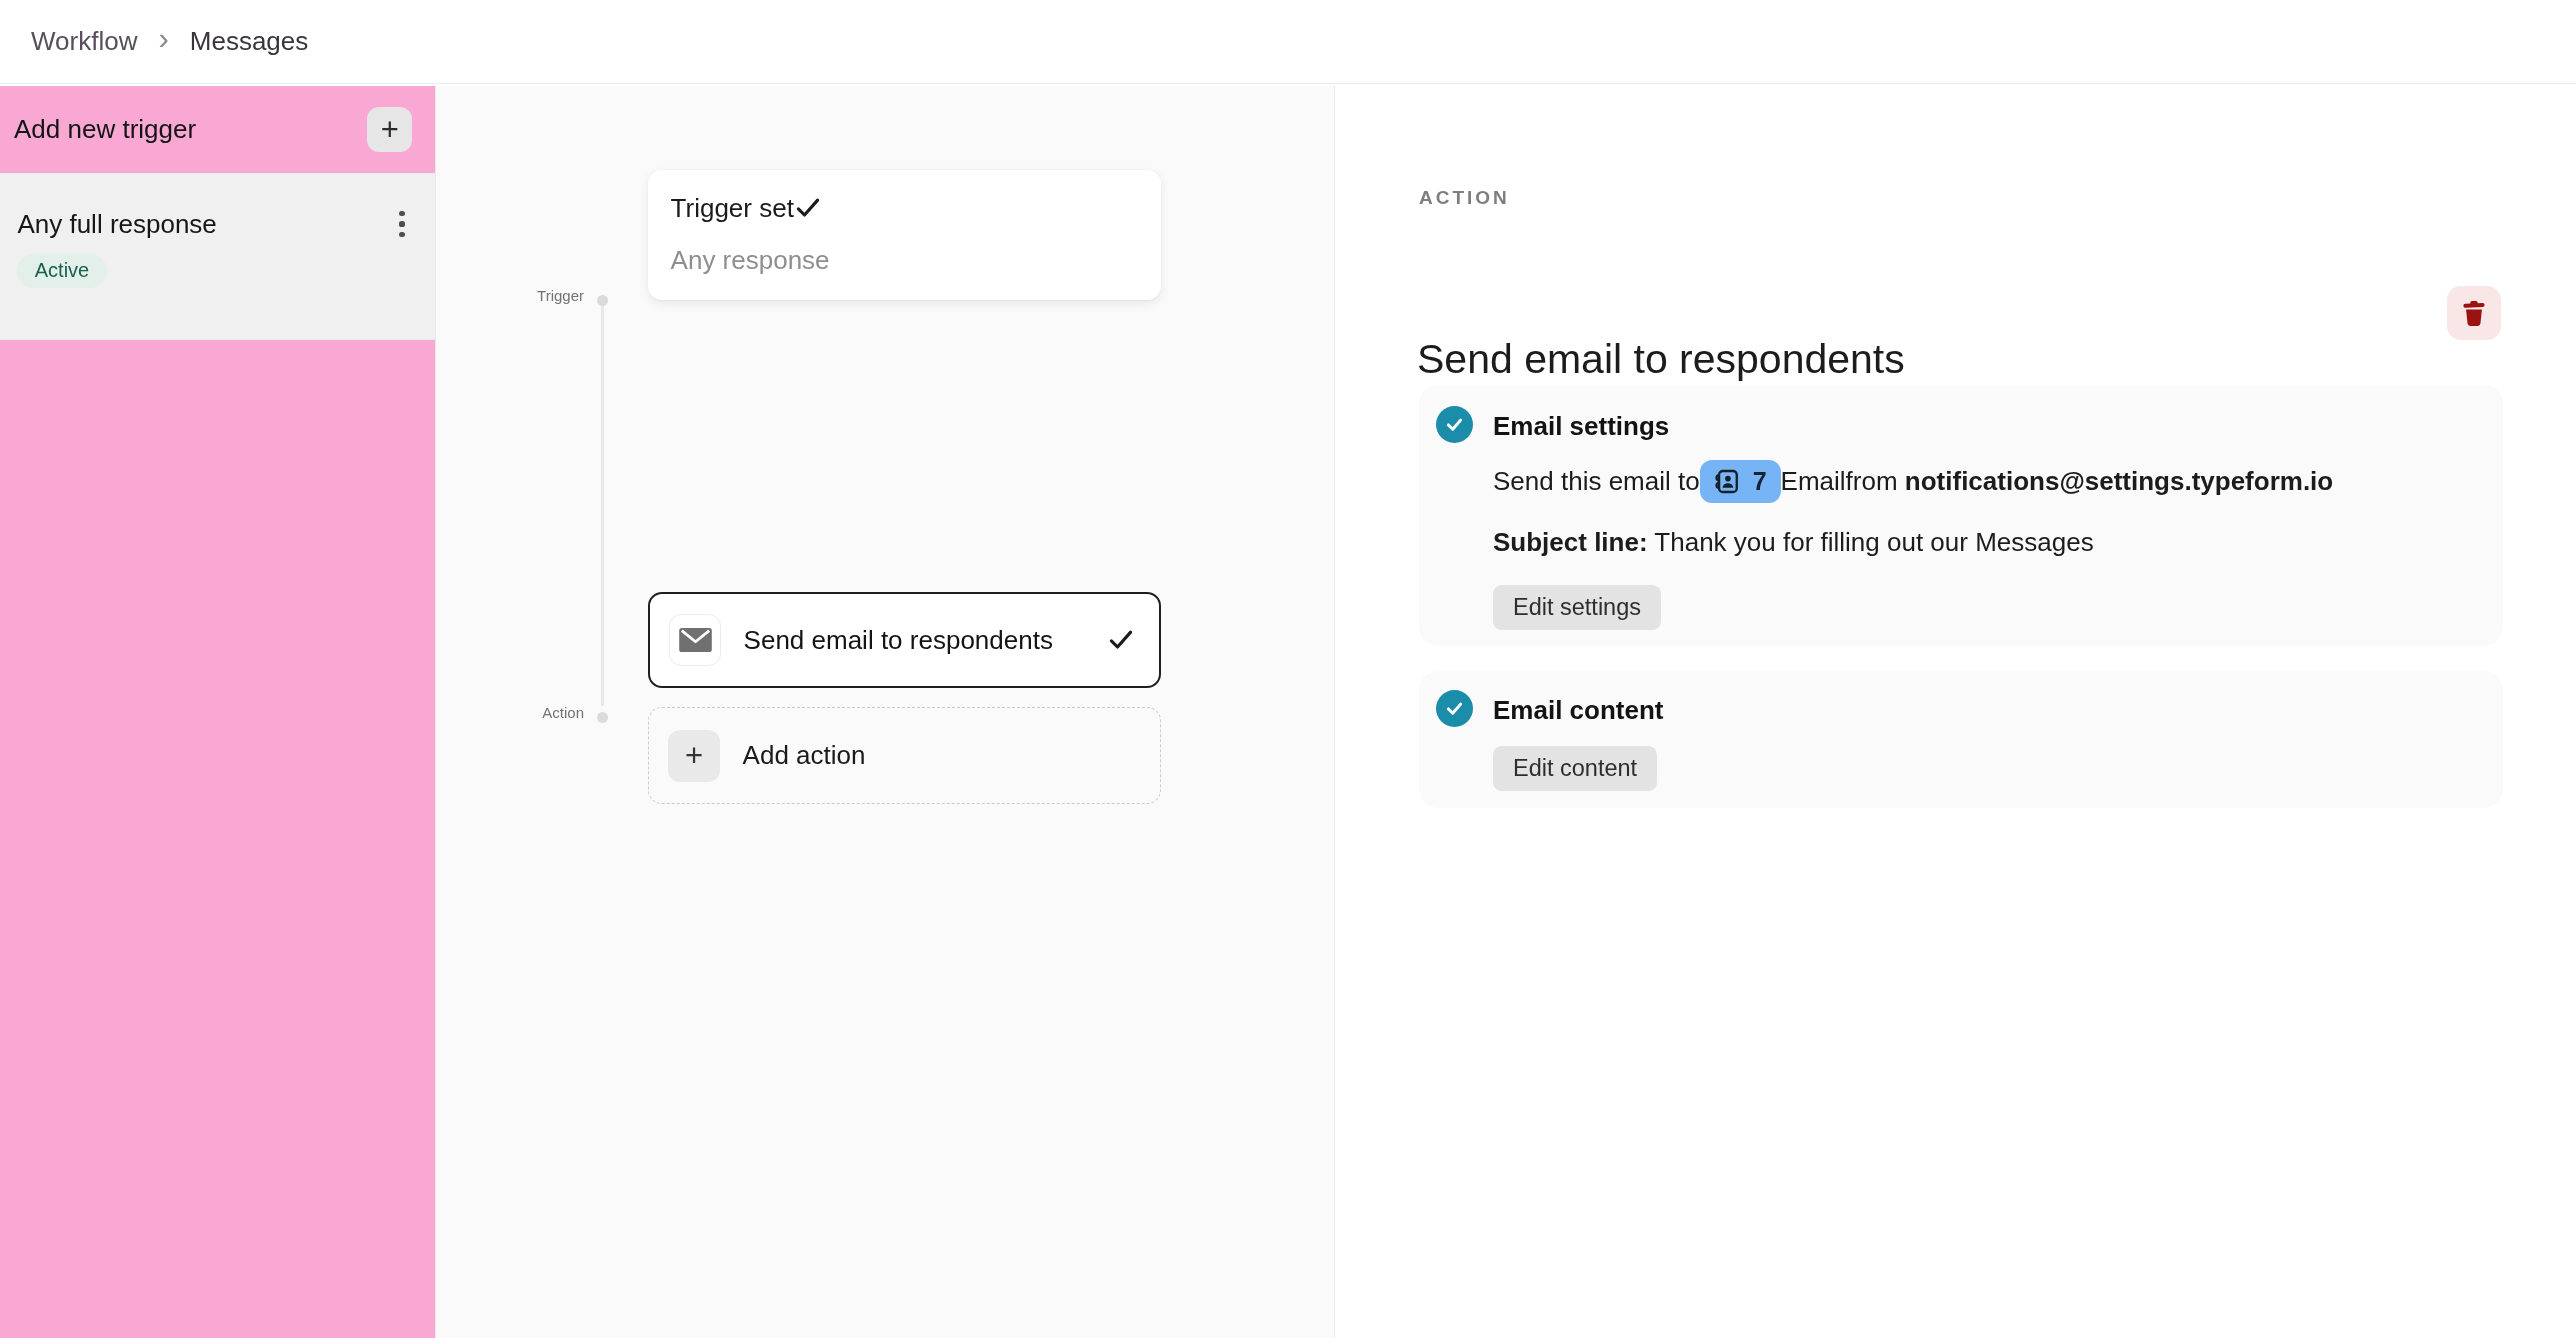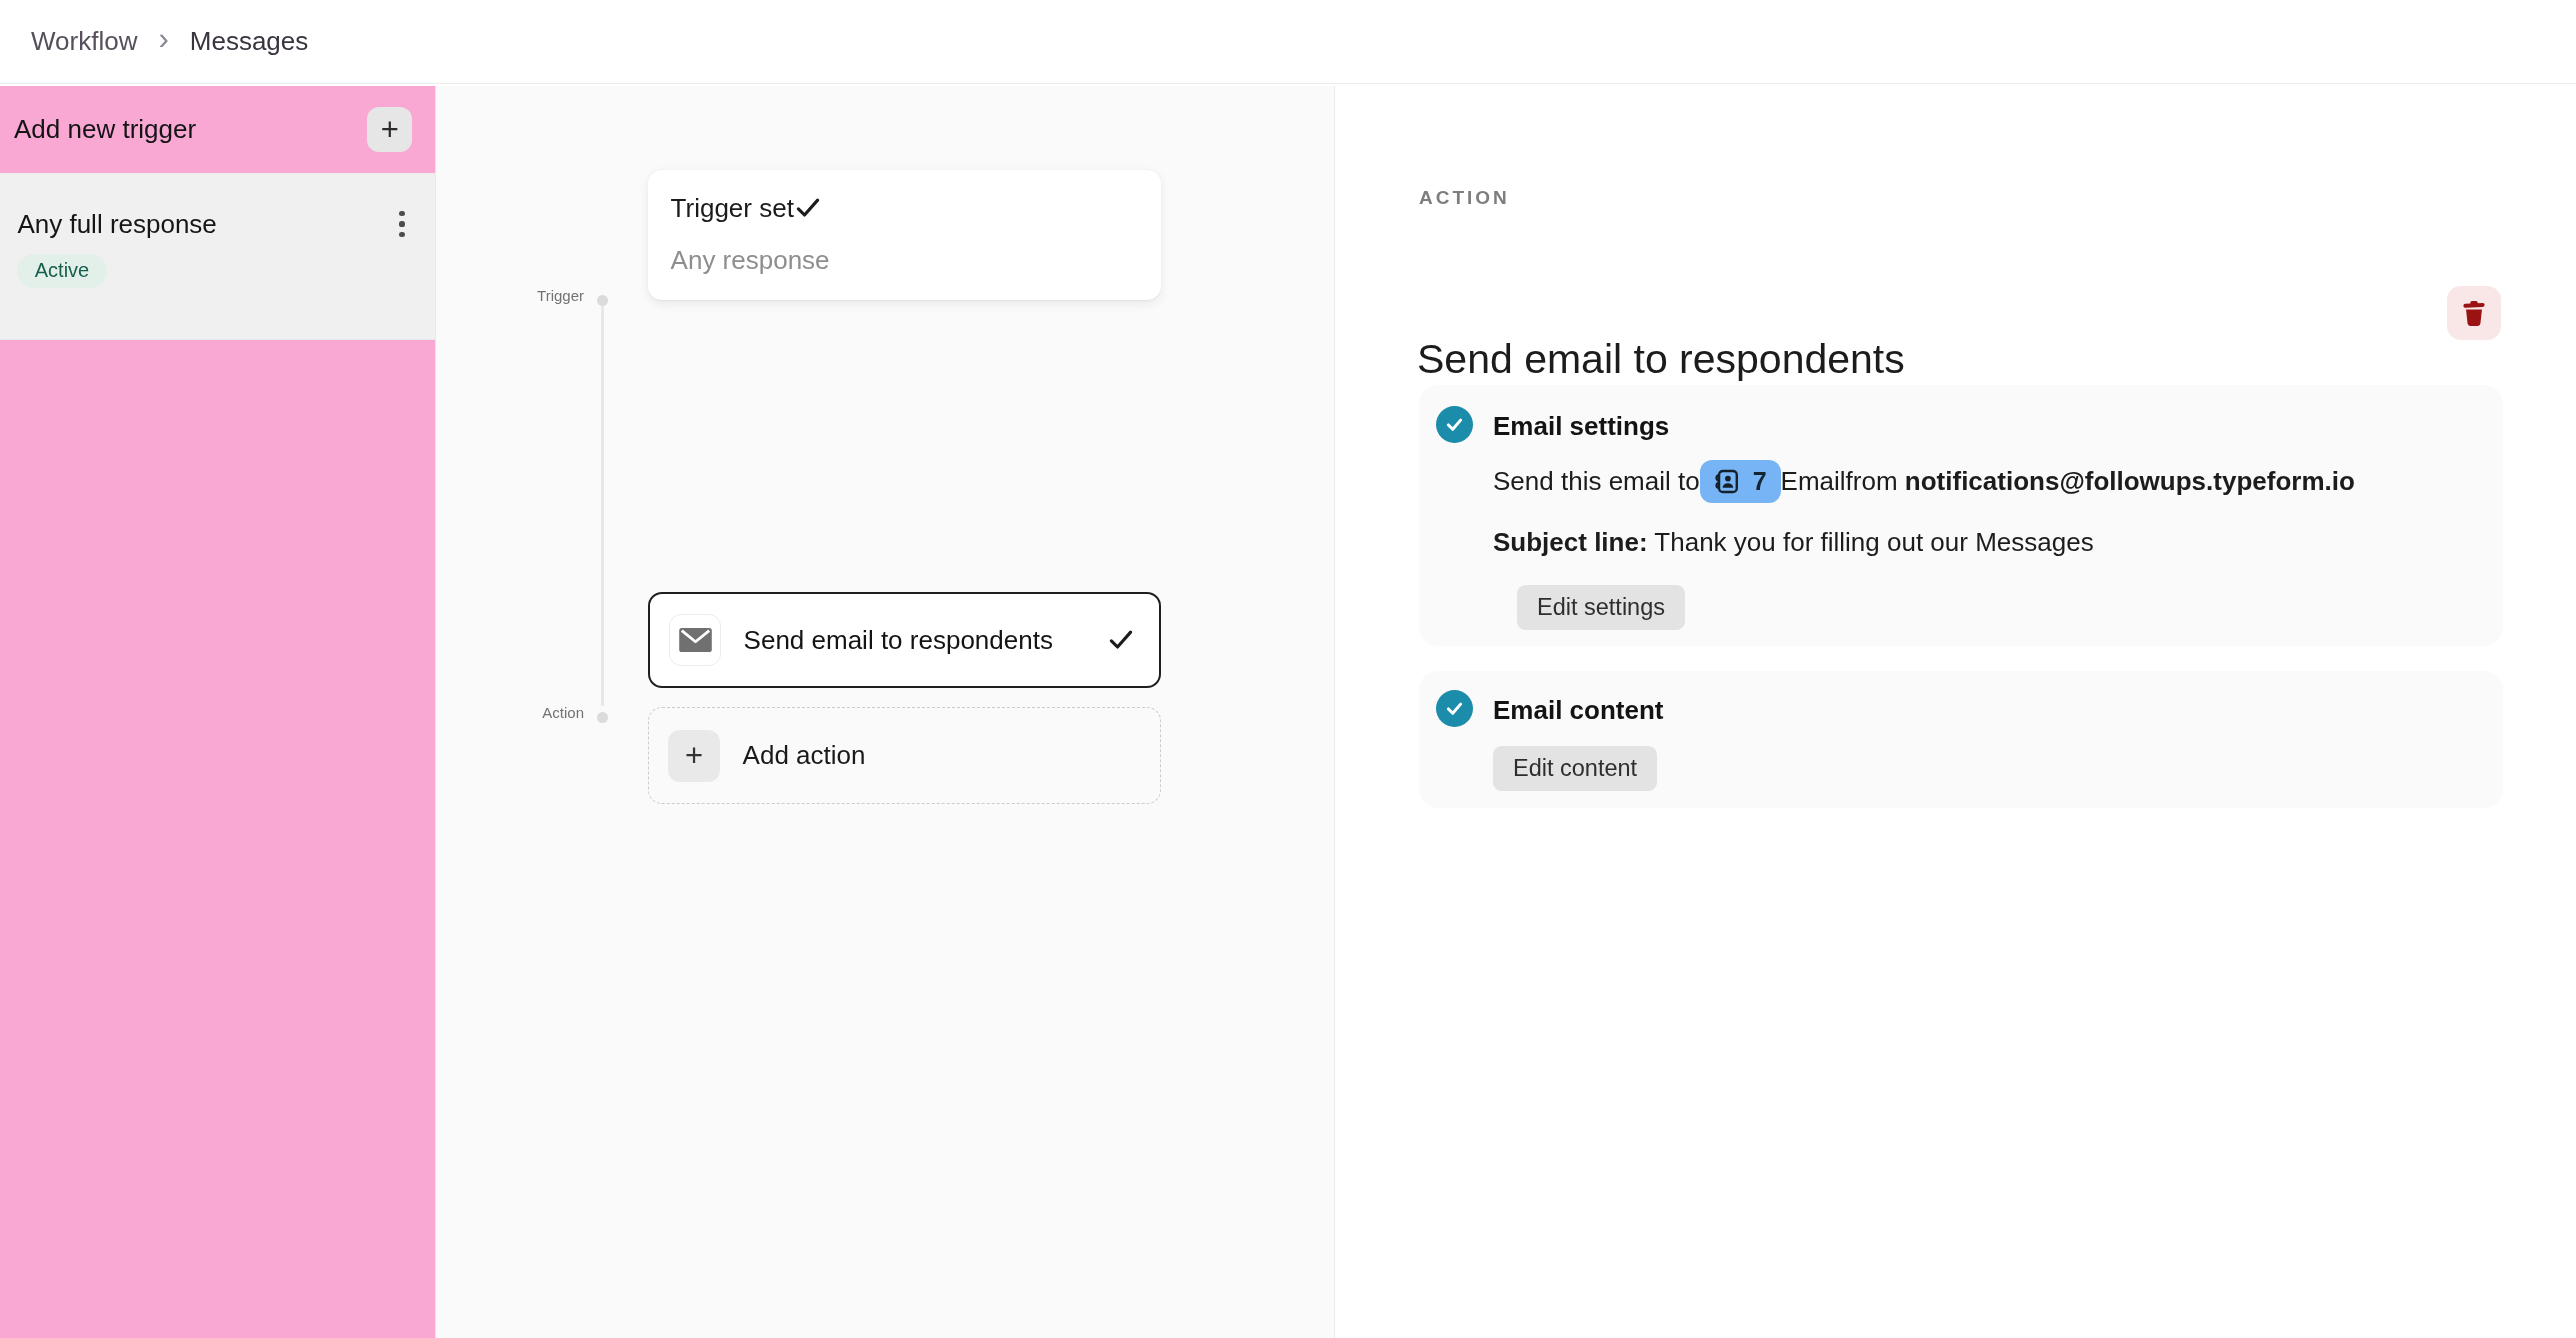--- a/index.html
+++ b/index.html
@@ -92,21 +92,21 @@
               align-items:center; font-size:26px; color:#1c1c1c; white-space:nowrap; }
   .chip { height:43px; padding:0 14px; border-radius:12px; display:flex; align-items:center;
           gap:12px; cursor:pointer; }
   .chip b { font-size:25px; font-weight:700; color:#142433; }
   .bold { font-weight:700; }
   .subject-row { position:absolute; left:74px; top:142px; font-size:26px; color:#1c1c1c;
                  white-space:nowrap; }
   .edit-btn { position:absolute; left:74px; padding:8.7px 20px 9.6px; background:#e3e3e3;
               border:none; border-radius:8.7px; font-size:23.5px; color:#2e2e2e;
               font-family:"Liberation Sans", sans-serif; cursor:pointer; }
-  .card-settings .edit-btn { top:200px;margin-left:24px; }
+  .card-settings .edit-btn { top:200px; }
   .card-content  .edit-btn { top:75px; }
   .card-settings .check-circle, .card-content .check-circle { top:21px; }
   .card-content .check-circle { top:19px; }
   .card-settings .step-title { top:26px; }
   .card-content  .step-title { top:23.5px; }
 </style>
 </head>
 <body>
 
 <div class="topbar">
@@ -198,21 +198,21 @@
           <rect x="6" y="3.5" width="21" height="25" rx="4.5" fill="none" stroke="#15202b" stroke-width="2.8"></rect>
           <path d="M6 8.5 a3 3 0 0 0 0 6" fill="none" stroke="#15202b" stroke-width="2.8"></path>
           <path d="M6 17.5 a3 3 0 0 0 0 6" fill="none" stroke="#15202b" stroke-width="2.8"></path>
           <circle cx="16.5" cy="12.5" r="3.4" fill="#15202b"></circle>
           <path d="M10.2 23.5 a6.3 5.4 0 0 1 12.6 0 z" fill="#15202b"></path>
         </svg>
         <b>7</b>
       </span>
       <span>
         <span>Emailfrom</span>
-        <span class="bold">notifications@followups.typeform.io</span>
+        <span class="bold">notifications@settings.typeform.io</span>
       </span>
     </div>
 
     <div class="subject-row">
       <span class="bold">Subject line:</span><span> Thank you for filling out our Messages</span>
     </div>
 
     <button class="edit-btn">Edit settings</button>
   </div>
 

